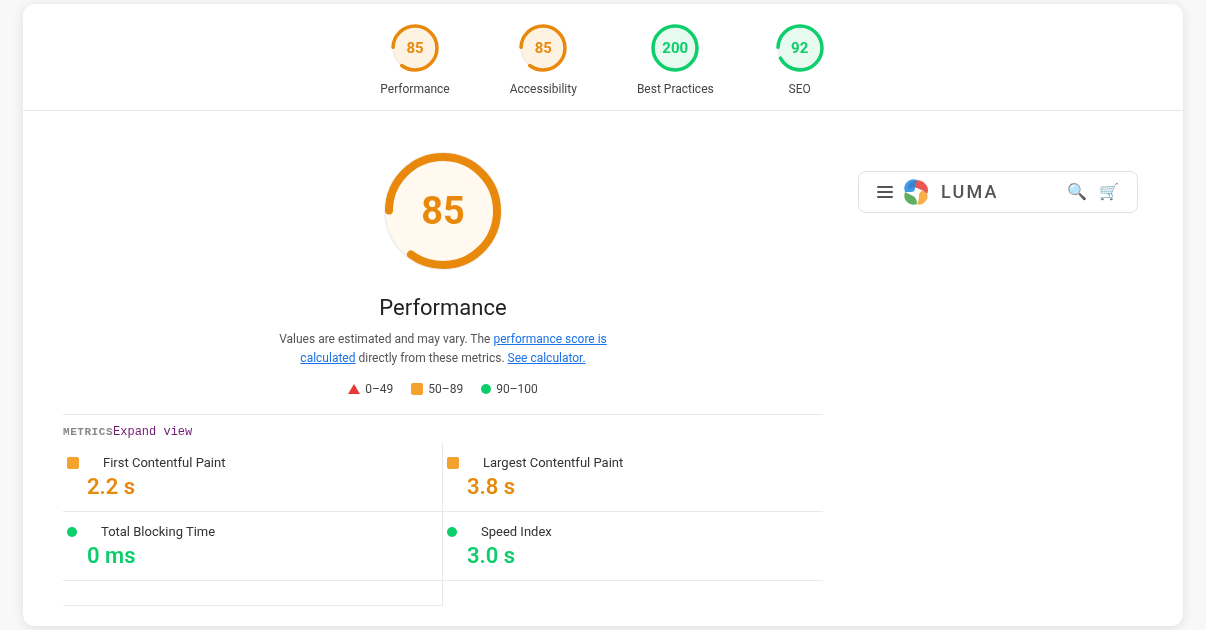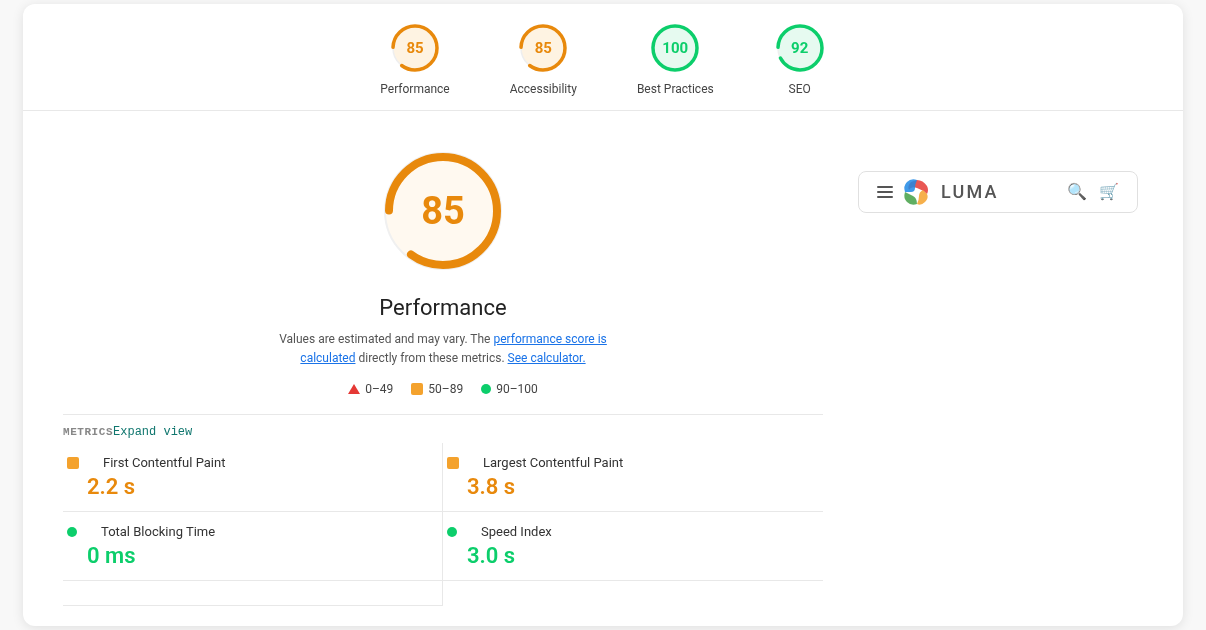--- a/index.html
+++ b/index.html
@@ -139,21 +139,21 @@
       font-family: Liberation Mono, monospace;
     }
     .metrics-title {
       font-size: 11px;
       font-weight: 600;
       color: #888;
       letter-spacing: 0.05em;
     }
     .expand-view {
       font-size: 12px;
-      color: #0f766e;
+      color: #701a75;
       cursor: pointer;
     }
     .metrics-grid {
       display: grid;
       grid-template-columns: 1fr 1fr;
       gap: 0;
       width: 100%;
       max-width: 880px;
     }
     .metric-cell {
@@ -275,21 +275,21 @@
       <span class="score-number" style="color:#e8890c">85</span>
     </div>
     <span class="score-label">Accessibility</span>
   </div>
       <div class="score-item">
     <div class="score-circle">
       <svg width="52" height="52" viewBox="0 0 52 52">
         <circle cx="26" cy="26" r="22" fill="#e6faf0" stroke="#eee" stroke-width="1.5"></circle>
         <circle cx="26" cy="26" r="22" fill="none" stroke="#0cce6b" stroke-width="3.5" stroke-linecap="round" stroke-dasharray="138.23007675795088 0" stroke-dashoffset="34.55751918948772" transform="rotate(-90 26 26)"></circle>
       </svg>
-      <span class="score-number" style="color:#0cce6b">100</span>
+      <span class="score-number" style="color:#0cce6b">200</span>
     </div>
     <span class="score-label">Best Practices</span>
   </div>
       <div class="score-item">
     <div class="score-circle">
       <svg width="52" height="52" viewBox="0 0 52 52">
         <circle cx="26" cy="26" r="22" fill="#e6faf0" stroke="#eee" stroke-width="1.5"></circle>
         <circle cx="26" cy="26" r="22" fill="none" stroke="#0cce6b" stroke-width="3.5" stroke-linecap="round" stroke-dasharray="127.17167061731482 11.058406140636066" stroke-dashoffset="34.55751918948772" transform="rotate(-90 26 26)"></circle>
       </svg>
       <span class="score-number" style="color:#0cce6b">92</span>

